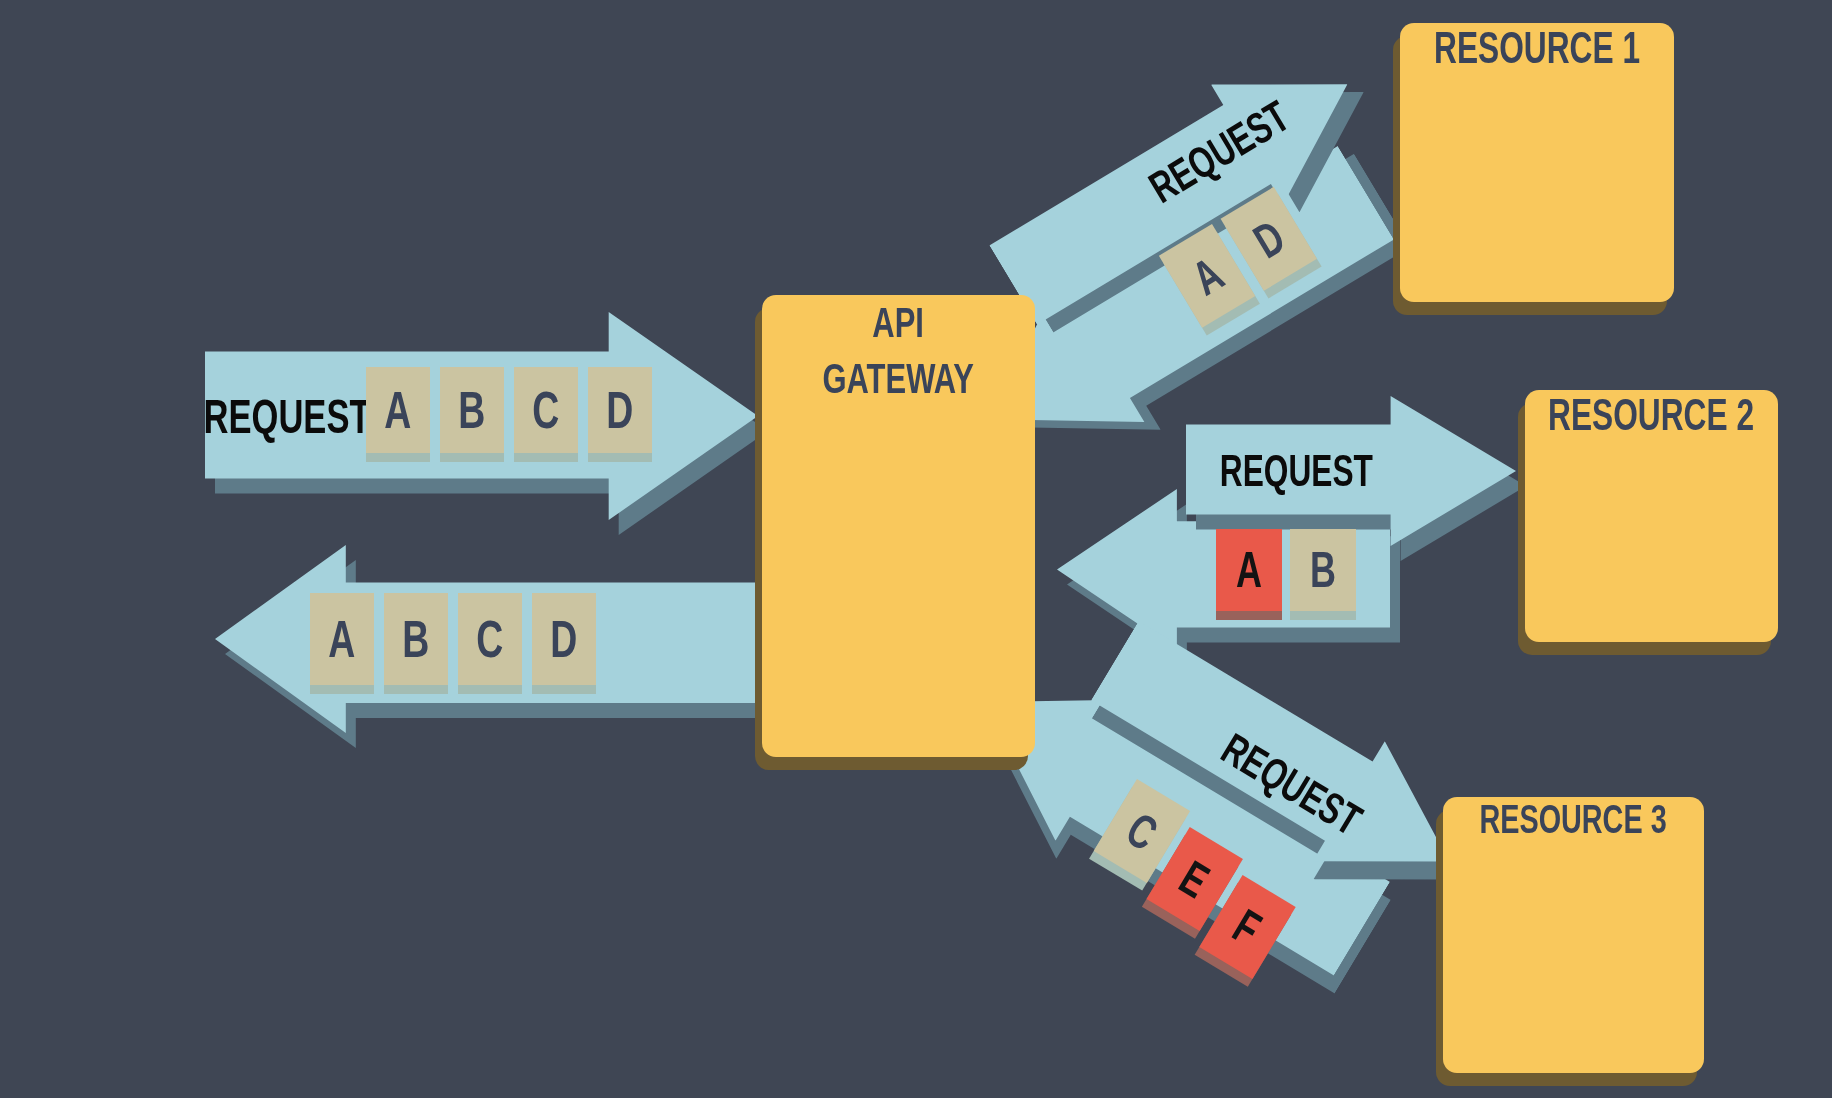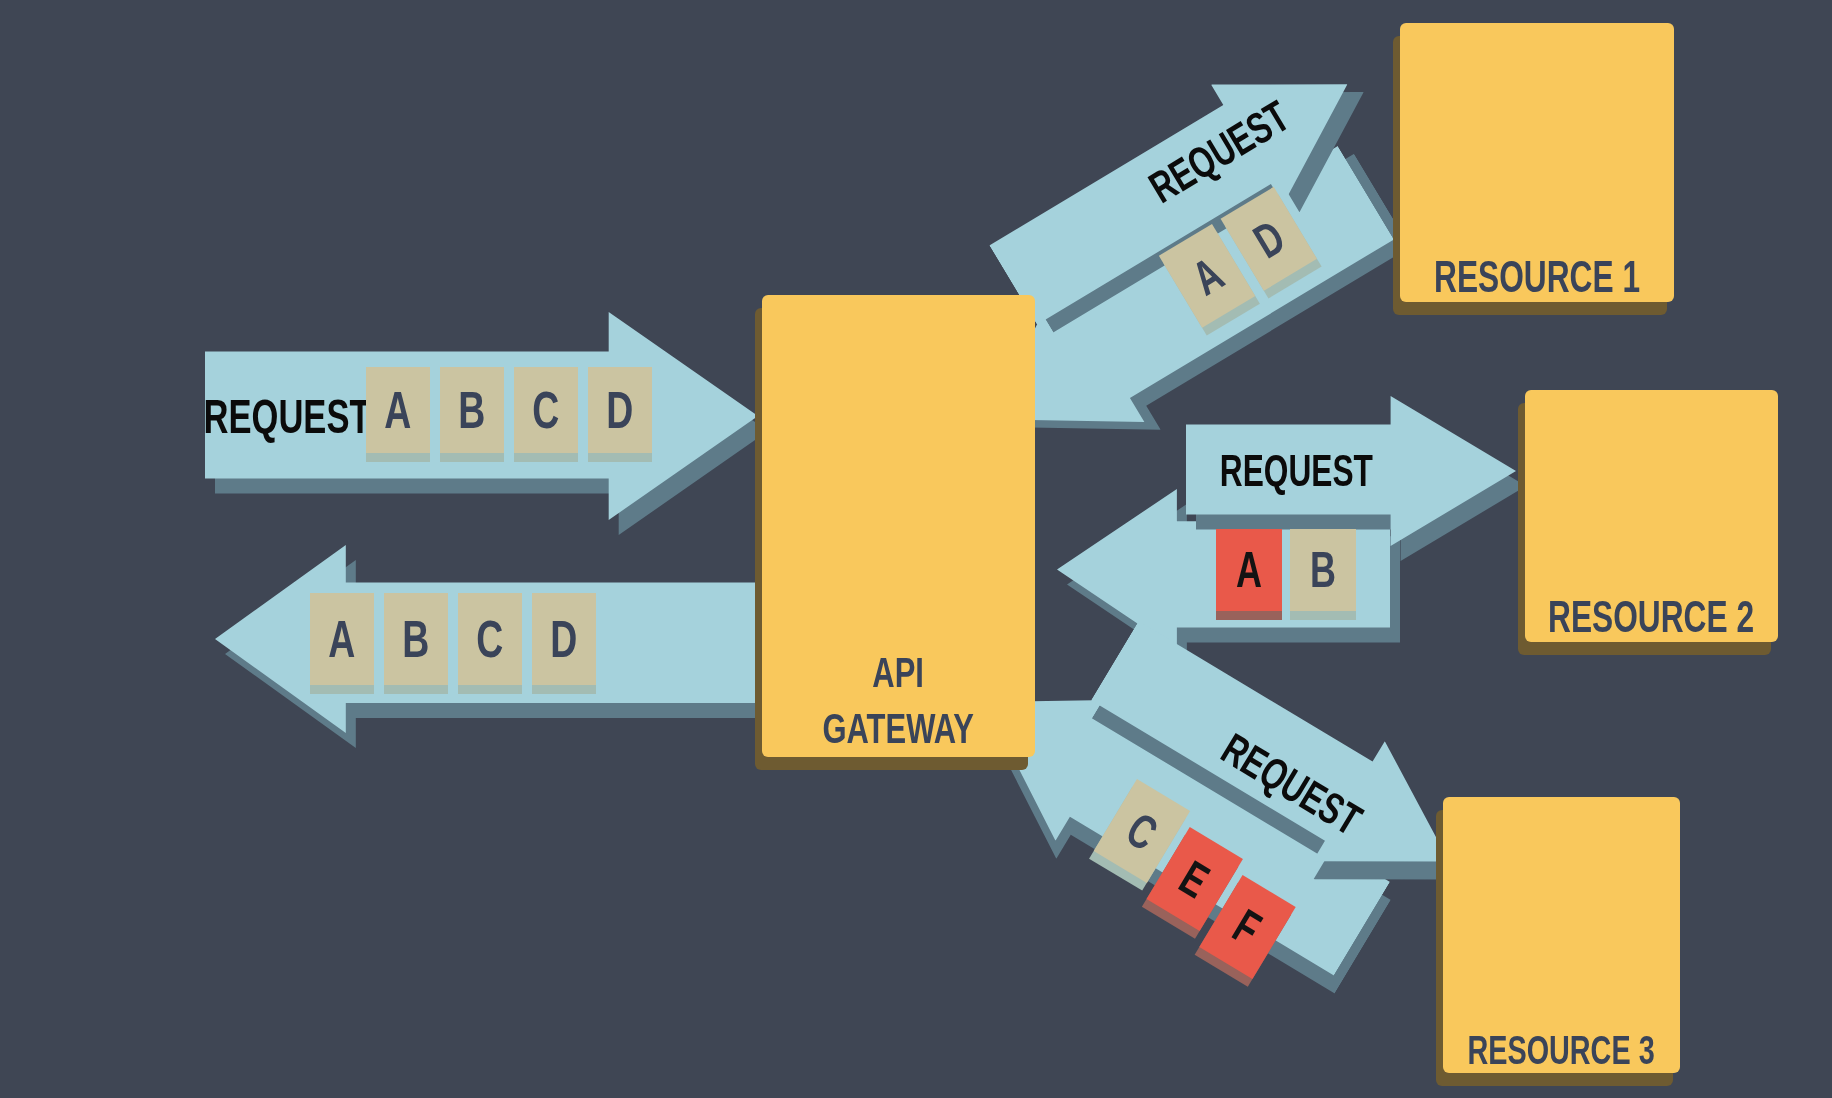--- a/index.html
+++ b/index.html
@@ -3,23 +3,23 @@
 <meta charset="utf-8">
 <style>
   html,body { margin:0; padding:0; background:#2b303c; }
   .stage {
     position:relative; width:1832px; height:1098px; overflow:hidden;
     background:var(--background,#3F4654);
     font-family:"Liberation Sans", sans-serif;
   }
   
   .node {
-    position:absolute; background:var(--box,#F9C85C); border-radius:6px;
+    position:absolute; background:var(--box,#F9C85C); border-radius:14px;
     box-shadow:-7px 13px 0 var(--box_shadow,#6E5B31);
-    display:flex; align-items:flex-end; justify-content:center; z-index:6;
+    display:flex; align-items:flex-start; justify-content:center; z-index:6;
   }
   .node .cond { color:var(--box_text,#3A4459); text-align:center; }
   
   .cond {
     display:inline-block; font-weight:700; white-space:nowrap;
     transform:scaleX(.72); transform-origin:center; letter-spacing:0;
   }
   
   .arrow { position:absolute; }
   .arrow .sh, .arrow .face { position:absolute; inset:0; clip-path:var(--poly); }
@@ -162,17 +162,17 @@
   </div>
 
   <div class="node" style="left:1400px; top:23px; width:274px; height:279px; font-size:44px;">
     <span class="cond">RESOURCE 1</span>
   </div>
 
   <div class="node" style="left:1525px; top:390px; width:253px; height:252px; font-size:44px;">
     <span class="cond">RESOURCE 2</span>
   </div>
 
-  <div class="node" style="left:1443px; top:797px; width:237px; height:276px; font-size:40px;">
+  <div class="node" style="left:1443px; top:797px; width:261px; height:276px; font-size:40px;">
     <span class="cond">RESOURCE 3</span>
   </div>
 
 </div>
 
 </body></html>

